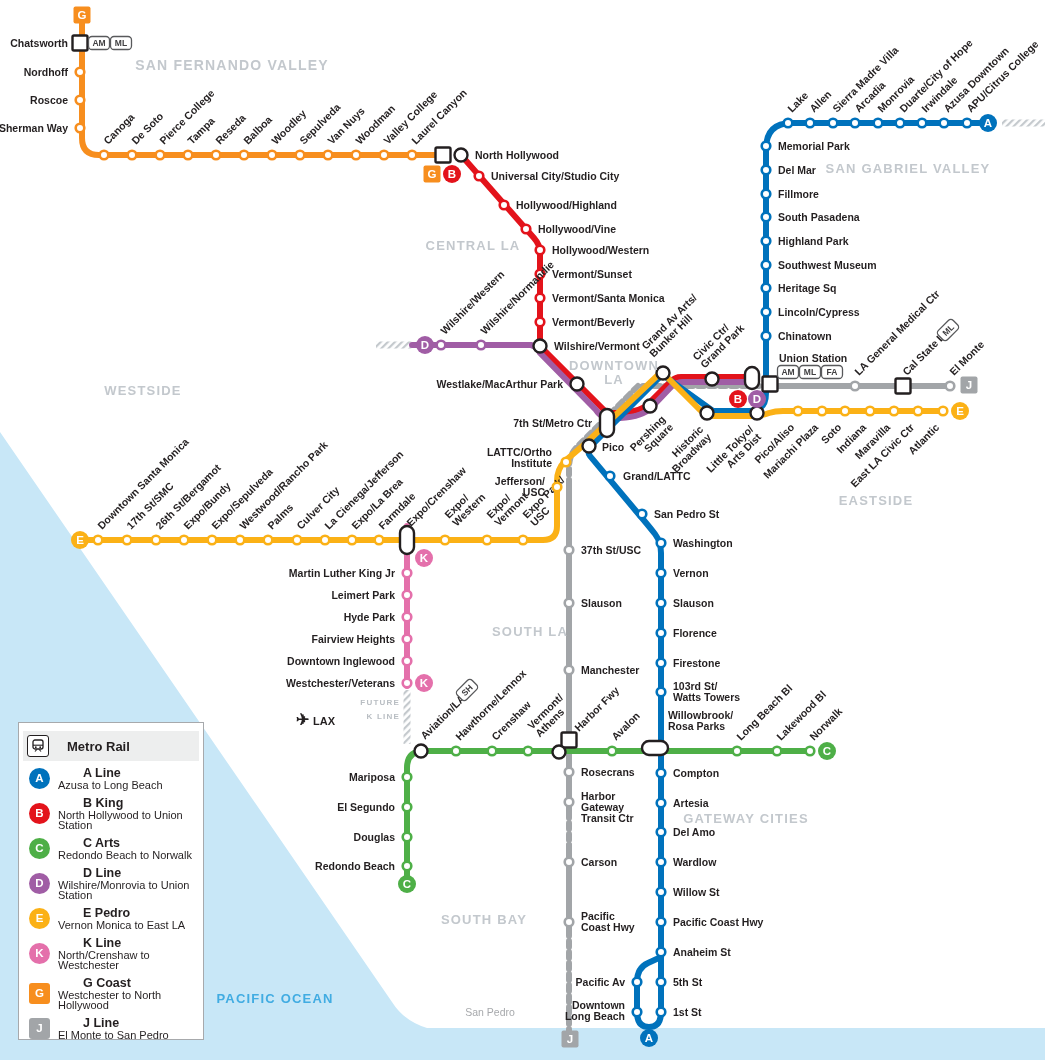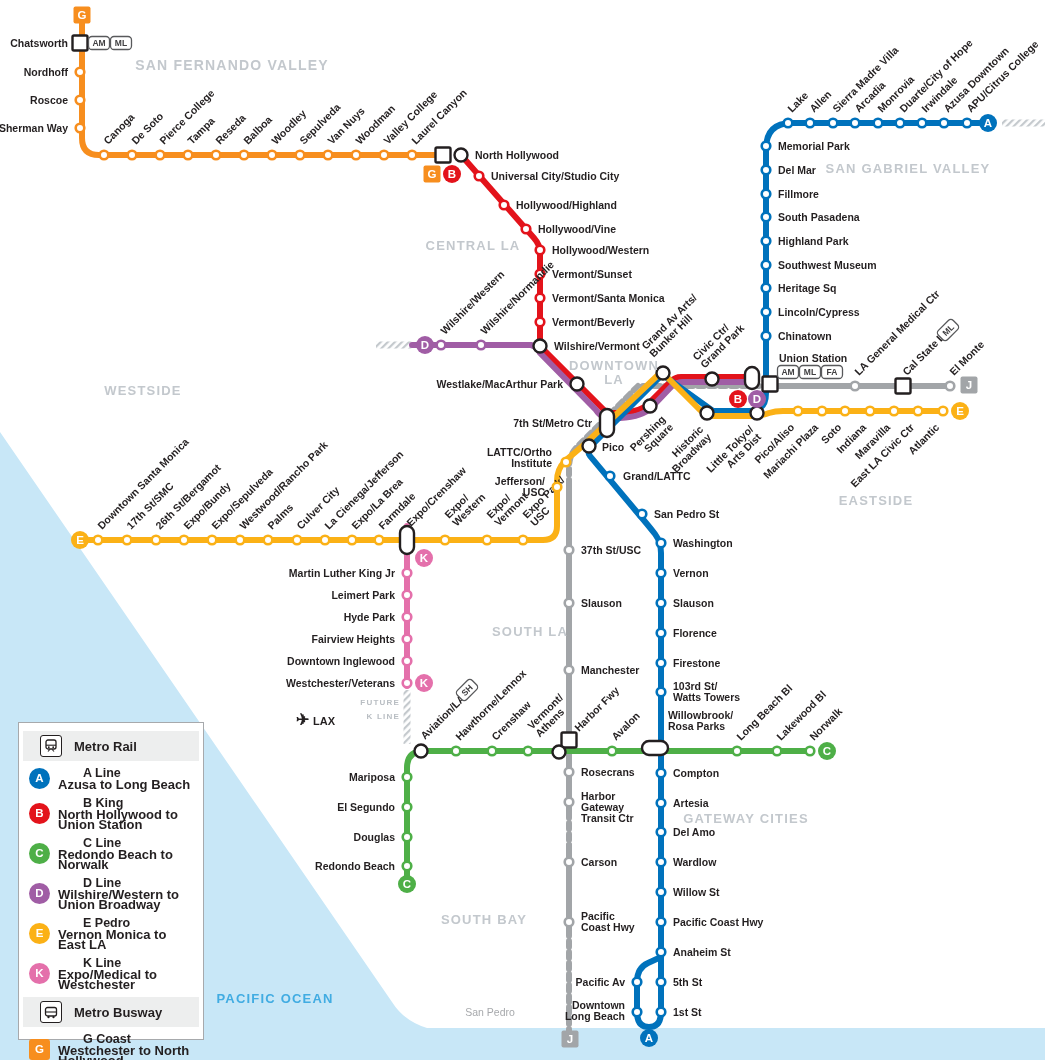--- a/index.html
+++ b/index.html
@@ -2,30 +2,30 @@
 <html><head>
 <meta charset="utf-8">
 <style>
   html,body{margin:0;padding:0;background:#fff;}
   body{width:1045px;height:1060px;position:relative;overflow:hidden;
        font-family:"Liberation Sans",sans-serif;}
   #map-svg{position:absolute;left:0;top:0;}
   .legend{position:absolute;left:18px;top:722px;width:186px;height:318px;
           background:#fff;border:1px solid #A7A9AC;box-sizing:border-box;
           padding:6px 8px;z-index:5;}
-  .lg-head{display:flex;align-items:center;gap:12px;background:#EDEEEE;
-           margin:2px -4px 6px -4px;padding:4px 17px;font-size:13px;font-weight:bold;color:#231F20;}
+  .lg-head{display:flex;align-items:center;gap:18px;background:#EDEEEE;
+           margin:2px -4px 6px -4px;padding:4px 4px;font-size:13px;font-weight:bold;color:#231F20;}
   .lg-ic{display:inline-flex;align-items:center;justify-content:center;
          width:20px;height:20px;background:#fff;border:1.4px solid #231F20;border-radius:3px;}
   .lg-item{display:flex;align-items:center;gap:8px;margin:0 0 7px 2px;}
   .lg-badge{flex:0 0 auto;width:21px;height:21px;line-height:21px;text-align:center;
             color:#fff;font-size:11.5px;font-weight:bold;border-radius:50%;}
   .lg-badge.sq{border-radius:3px;}
   .lg-name{font-size:12.5px;font-weight:bold;color:#231F20;line-height:13px;margin-left:25px;}
-  .lg-desc{font-size:13px;font-weight:bold;color:#231F20;line-height:10px;}
+  .lg-desc{font-size:11px;font-weight:normal;color:#231F20;line-height:10px;}
 </style>
 </head>
 <body>
 
 <svg id="map-svg" width="1045" height="1060" viewBox="0 0 1045 1060">
   <defs>
     <pattern id="hat" width="5" height="5" patternUnits="userSpaceOnUse" patternTransform="rotate(45)">
       <rect width="5" height="5" fill="#ffffff"></rect>
       <rect width="2.2" height="5" fill="#C4C9CD"></rect>
     </pattern>
@@ -714,57 +714,46 @@
       <div class="lg-item">
         <span class="lg-badge" style="background: rgb(227, 19, 27);">B</span>
         <div>
           <div class="lg-name">B King</div>
           <div class="lg-desc">North Hollywood to Union Station</div>
         </div>
       </div>
       <div class="lg-item">
         <span class="lg-badge" style="background: rgb(78, 175, 71);">C</span>
         <div>
-          <div class="lg-name">C Line</div>
+          <div class="lg-name">C Arts</div>
           <div class="lg-desc">Redondo Beach to Norwalk</div>
         </div>
       </div>
       <div class="lg-item">
         <span class="lg-badge" style="background: rgb(160, 93, 165);">D</span>
         <div>
           <div class="lg-name">D Line</div>
-          <div class="lg-desc">Wilshire/Western to Union Broadway</div>
+          <div class="lg-desc">Wilshire/Monrovia to Union Station</div>
         </div>
       </div>
       <div class="lg-item">
         <span class="lg-badge" style="background: rgb(251, 177, 22);">E</span>
         <div>
           <div class="lg-name">E Pedro</div>
           <div class="lg-desc">Vernon Monica to East LA</div>
         </div>
       </div>
       <div class="lg-item">
         <span class="lg-badge" style="background: rgb(228, 112, 171);">K</span>
         <div>
           <div class="lg-name">K Line</div>
-          <div class="lg-desc">Expo/Medical to Westchester</div>
+          <div class="lg-desc">North/Crenshaw to Westchester</div>
         </div>
       </div>
     </div>
-  <div class="lg-head">
-    <span class="lg-ic">
-      <svg width="14" height="14" viewBox="0 0 14 14">
-        <rect x="1.5" y="2.5" width="11" height="8.5" rx="2" fill="none" stroke="#231F20" stroke-width="1.3"></rect>
-        <line x1="1.5" y1="7" x2="12.5" y2="7" stroke="#231F20" stroke-width="1.1"></line>
-        <circle cx="4.5" cy="12.2" r="1.1" fill="#231F20"></circle>
-        <circle cx="9.5" cy="12.2" r="1.1" fill="#231F20"></circle>
-      </svg>
-    </span>
-    <span>Metro Busway</span>
-  </div>
   <div id="lg-busway">
       <div class="lg-item">
         <span class="lg-badge sq" style="background: rgb(247, 142, 30);">G</span>
         <div>
           <div class="lg-name">G Coast</div>
           <div class="lg-desc">Westchester to North Hollywood</div>
         </div>
       </div>
       <div class="lg-item">
         <span class="lg-badge sq" style="background: rgb(162, 165, 168);">J</span>

